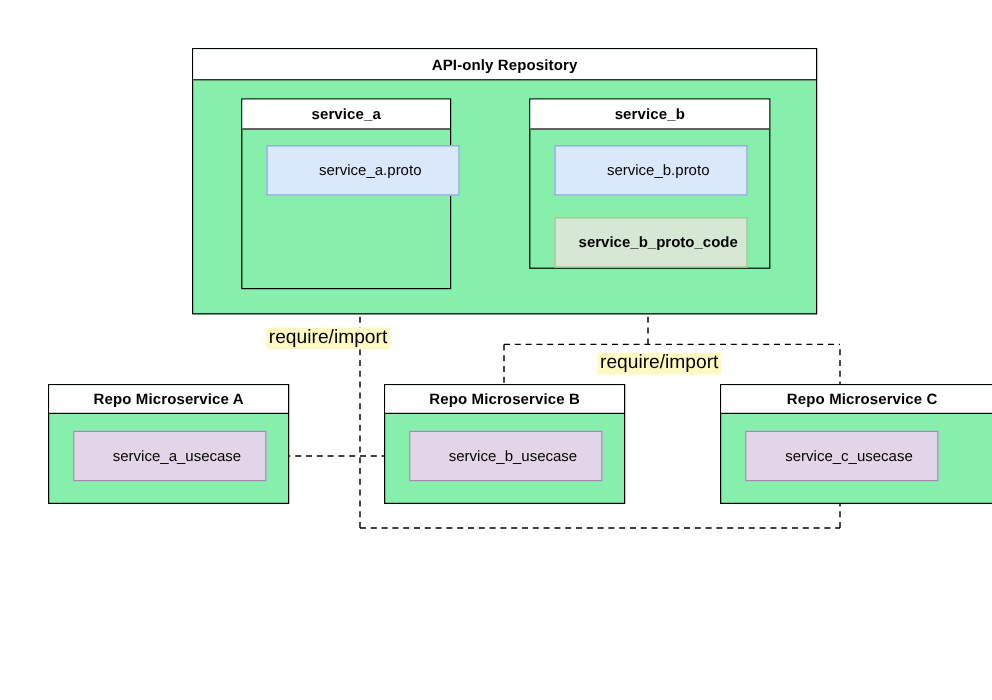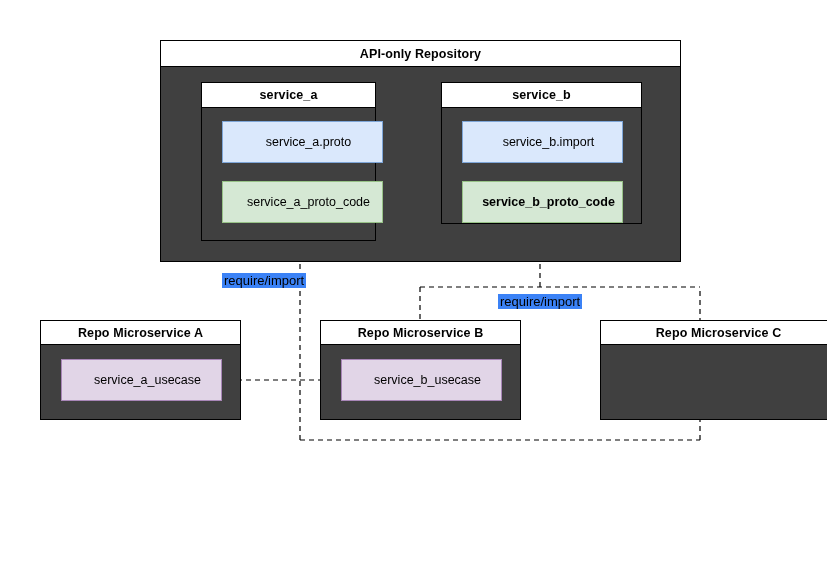--- a/index.html
+++ b/index.html
@@ -21,21 +21,21 @@
     left: 0; top: 0;
     width: 827px;
     height: 583px;
   }
 
   
   .container-box {
     position: absolute;
     box-sizing: border-box;
     border: 1.4px solid #000000;
-    background: #404040;
+    background: #86efac;
   }
   .container-title {
     position: absolute;
     left: 0;
     top: 0;
     width: 100%;
     box-sizing: border-box;
     border-bottom: 1.4px solid #000000;
     display: flex;
     align-items: center;
@@ -60,24 +60,24 @@
     color: #000000;
     padding-left: 12px;
   }
   .node.blue   { background: #dae8fc; border: 1.2px solid #7ea6d8; }
   .node.green  { background: #d5e8d4; border: 1.2px solid #97c287; }
   .node.purple { background: #e1d5e7; border: 1.2px solid #a886b7; }
 
   
   .edge-label {
     position: absolute;
-    font-size: 13px;
+    font-size: 16px;
     color: #000000;
     white-space: nowrap;
-    background: #3b82f6;
+    background: #fef9c3;
     padding: 0 2px;
   }
 
   svg.edges {
     position: absolute;
     left: 0; top: 0;
     width: 827px;
     height: 583px;
     pointer-events: none;
   }
@@ -124,39 +124,39 @@
 
   <div class="container-box" style="left:160px; top:40px; width:521px; height:222px;">
 
     <div class="container-title" style="height:26px;">API-only Repository</div>
 
     <div class="container-box" style="left:40px; top:41px; width:175px; height:159px;">
       <div class="container-title" style="height:25px;">service_a</div>
 
       <div class="node blue" style="left:20px; top:38px; width:161px; height:42px;">service_a.proto</div>
 
-      <div class="node green" style="left:20px; top:98px; width:161px; height:42px;">service_a_proto_code</div>
     </div>
 
     <div class="container-box" style="left:280px; top:41px; width:201px; height:142px;">
       <div class="container-title" style="height:25px;">service_b</div>
 
-      <div class="node blue" style="left:20px; top:38px; width:161px; height:42px;">service_b.import</div>
+      <div class="node blue" style="left:20px; top:38px; width:161px; height:42px;">service_b.proto</div>
 
       <div class="node green" style="left:20px; top:98px; width:161px; height:42px;font-weight:bold;">service_b_proto_code</div>
     </div>
   </div>
 
   <div class="container-box" style="left:40px; top:320px; width:201px; height:100px;">
     <div class="container-title" style="height:24px;">Repo Microservice A</div>
     <div class="node purple" style="left:20px; top:38px; width:161px; height:42px;">service_a_usecase</div>
   </div>
 
   <div class="container-box" style="left:320px; top:320px; width:201px; height:100px;">
     <div class="container-title" style="height:24px;">Repo Microservice B</div>
     <div class="node purple" style="left:20px; top:38px; width:161px; height:42px;">service_b_usecase</div>
   </div>
 
   <div class="container-box" style="left:600px; top:320px; width:237px; height:100px;">
     <div class="container-title" style="height:24px;">Repo Microservice C</div>
+    <div class="node purple" style="left:20px; top:38px; width:161px; height:42px;">service_c_usecase</div>
   </div>
 
 </div>
 
 </body></html>

